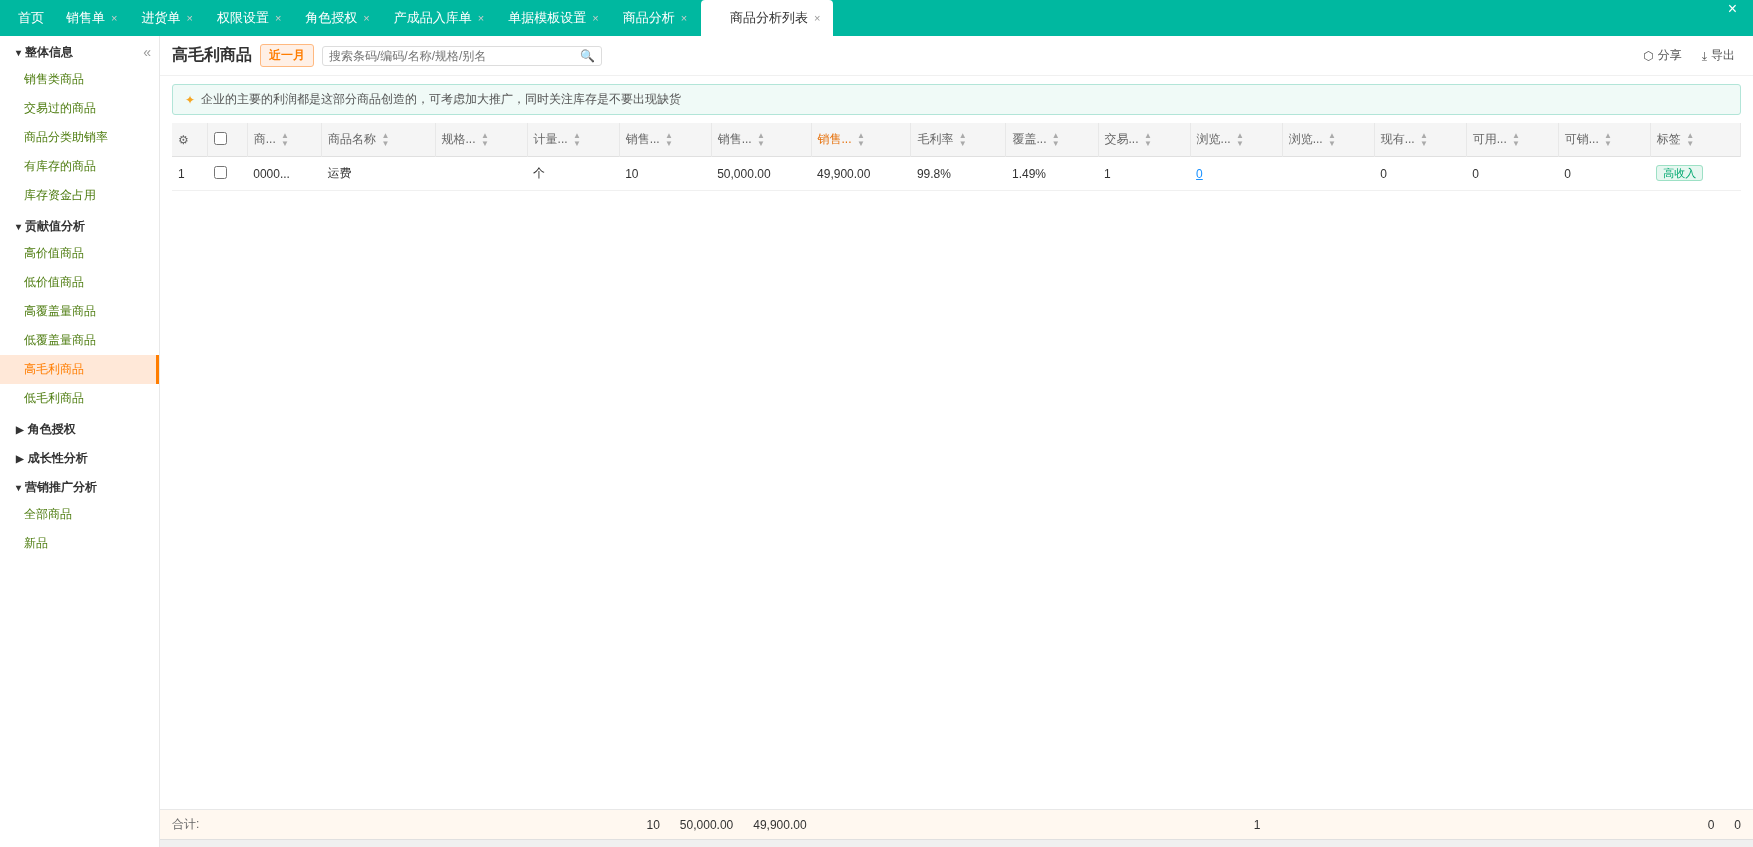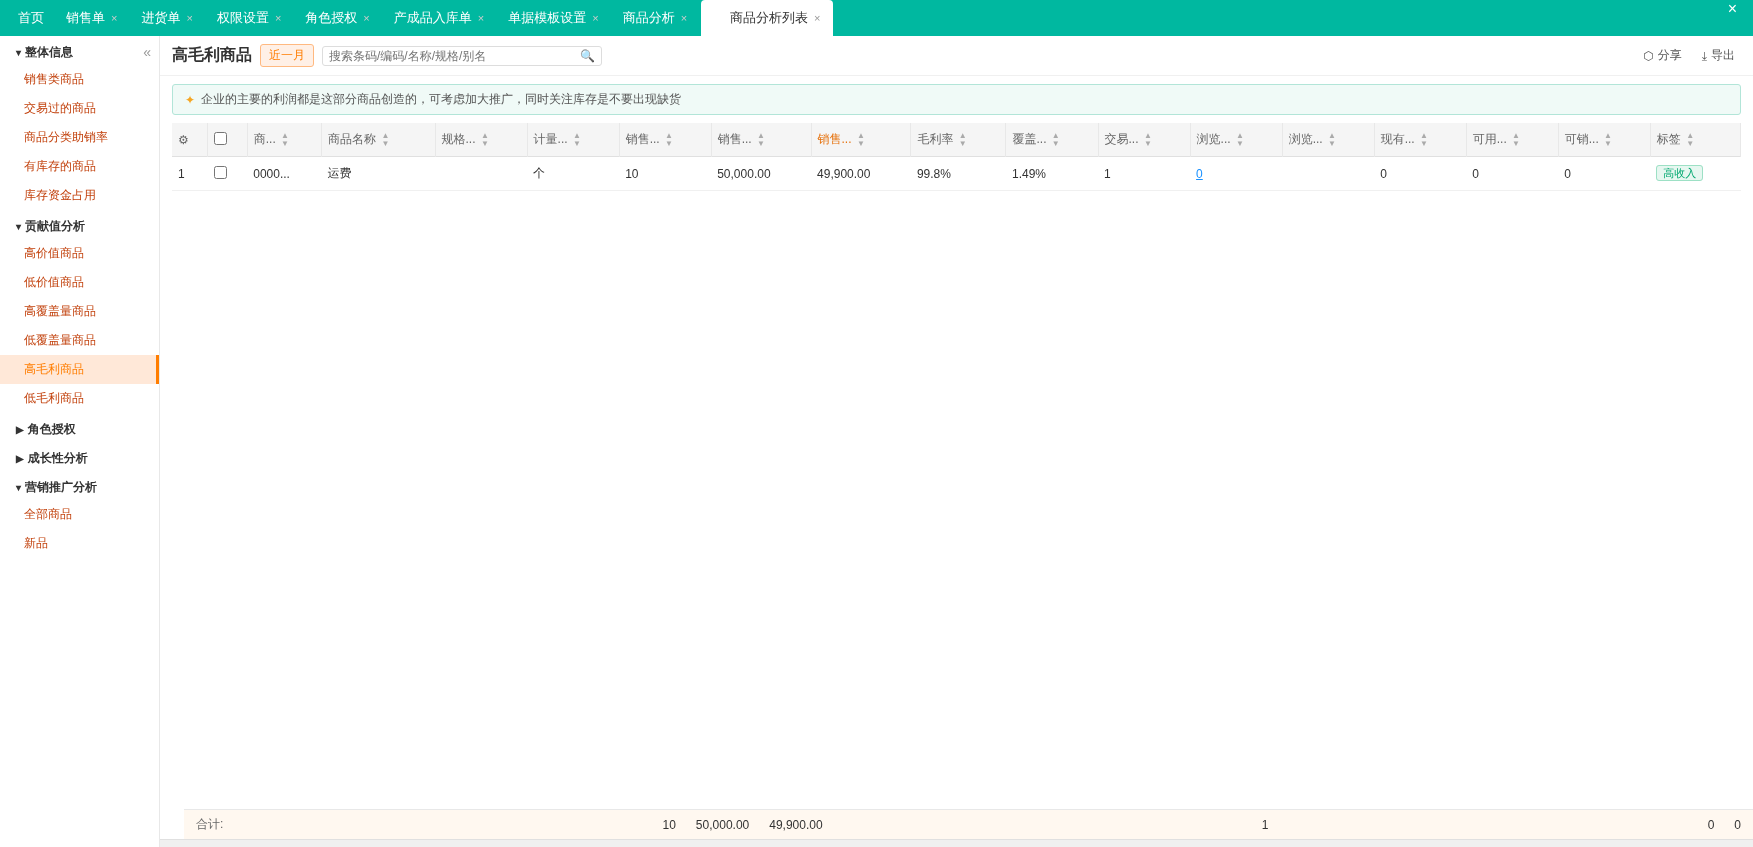--- a/index.html
+++ b/index.html
@@ -75,21 +75,21 @@
       color: #333;
       font-weight: bold;
       font-size: 12px;
       display: flex;
       align-items: center;
       gap: 4px;
     }
     .sidebar-group-title .arrow { font-size: 10px; }
     .sidebar-item {
       padding: 6px 12px 6px 24px;
-      color: #c2410c;
+      color: #4d7c0f;
       cursor: pointer;
       font-size: 12px;
     }
     .sidebar-item.active {
       background: #ffe8d8;
       color: #ff7d00;
       border-right: 3px solid #ff7d00;
     }
 
     
@@ -114,20 +114,21 @@
       color: #333;
     }
     .btn-period {
       background: #fff0e6;
       color: #ff7d00;
       border: 1px solid #ffb980;
       border-radius: 3px;
       padding: 2px 8px;
       cursor: pointer;
       font-size: 12px;
+      font-weight: bold;
     }
     .search-box {
       display: flex;
       align-items: center;
       border: 1px solid #ddd;
       border-radius: 3px;
       padding: 2px 6px;
       background: #fff;
       gap: 4px;
       flex: 1;
@@ -225,21 +226,20 @@
     
     .footer-bar {
       display: flex;
       align-items: center;
       padding: 6px 12px;
       background: #fff8f0;
       border-top: 1px solid #e8e8e8;
       font-size: 12px;
       color: #333;
       gap: 20px;
-      margin-left: 24px;
     }
     .footer-label { color: #666; }
 
     
     .bottom-scroll {
       height: 8px;
       background: #f0f0f0;
       border-top: 1px solid #e0e0e0;
     }
   </style>

